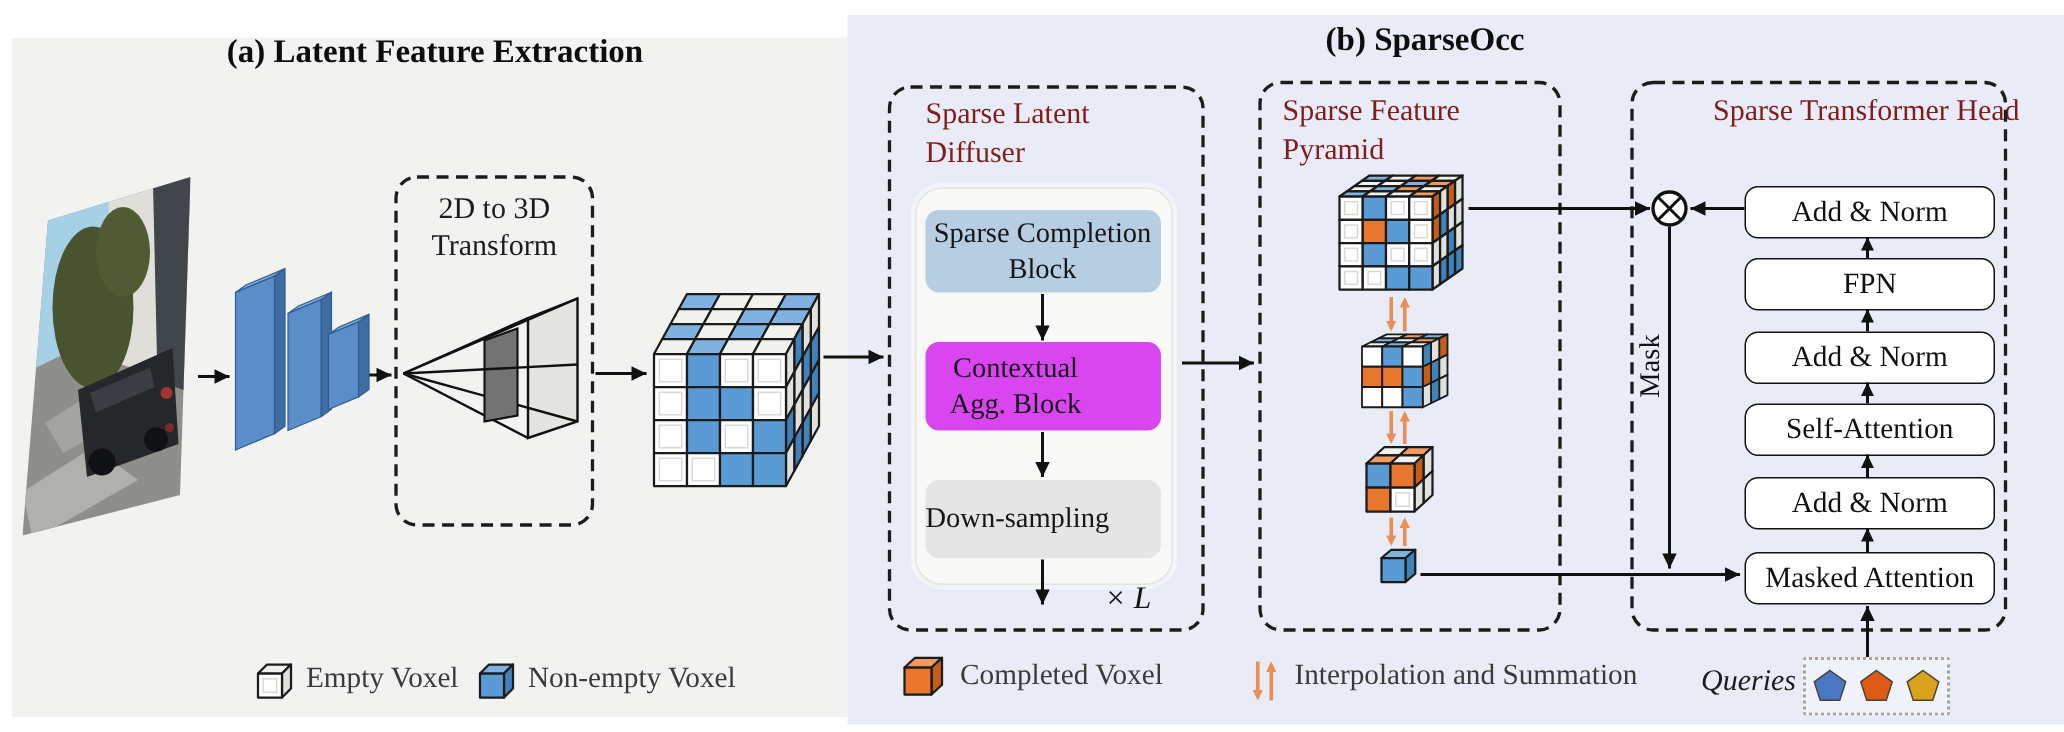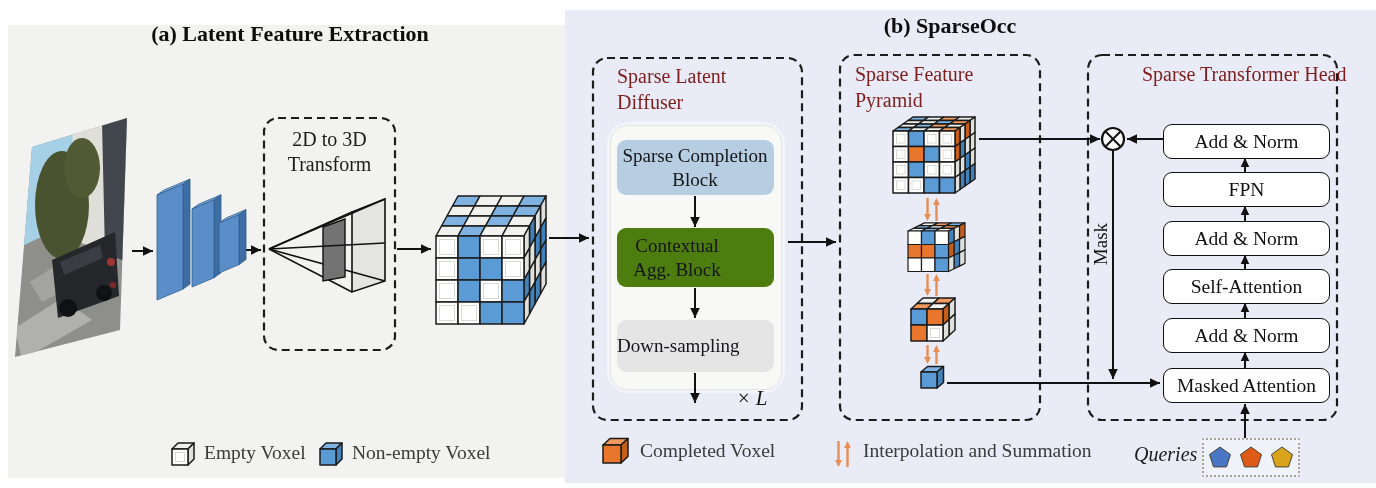--- a/index.html
+++ b/index.html
@@ -34,21 +34,21 @@
   <div class="panel-title" style="left:100px;top:21px;width:380px;">(a) Latent Feature Extraction</div>
   <div class="panel-title" style="left:770px;top:13px;width:360px;">(b) SparseOcc</div>
 
   <div class="lbl" style="left:266px;top:127px;width:127px;">2D to 3D Transform</div>
 
   <div class="boxtitle" style="left:617px;top:63px;width:160px;">Sparse Latent Diffuser</div>
   <div id="diffuser-container" style="left:610px;top:125px;width:170px;height:263px;"></div>
   <div class="dblock" style="left: 617px; top: 140px; width: 157px; height: 55px; background: rgb(182, 205, 226);">
     <span style="width:156px;">Sparse Completion Block</span>
   </div>
-  <div class="dblock" style="left: 617px; top: 228px; width: 157px; height: 59px; background: #4d7c0f;">
+  <div class="dblock" style="left: 617px; top: 228px; width: 157px; height: 59px; background: #d946ef;">
     <span style="width:120px;">Contextual Agg. Block</span>
   </div>
   <div class="dblock" style="left: 617px; top: 320px; width: 157px; height: 52px; background: #e5e5e5;">
     <span>Down-sampling</span>
   </div>
   <div id="times-l" style="left:702px;top:386px;width:100px;">× L</div>
 
   <div class="boxtitle" style="left:855px;top:61px;width:170px;">Sparse Feature Pyramid</div>
 
   <div class="boxtitle" style="left:1110px;top:61px;width:205px;margin-left:32px;">Sparse Transformer Head</div>

